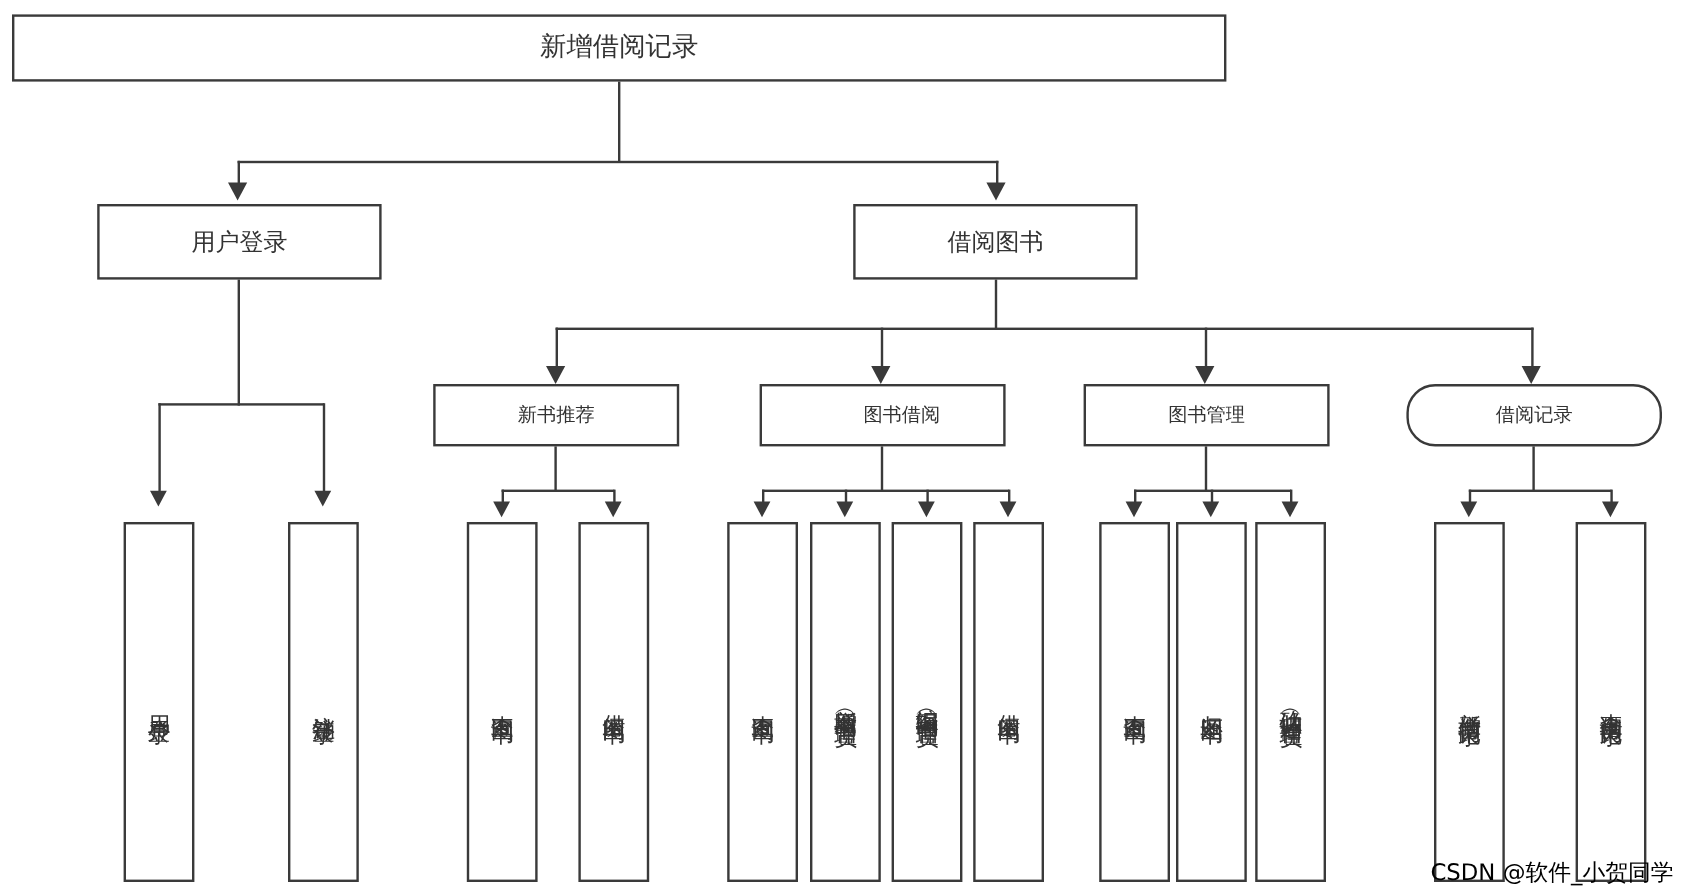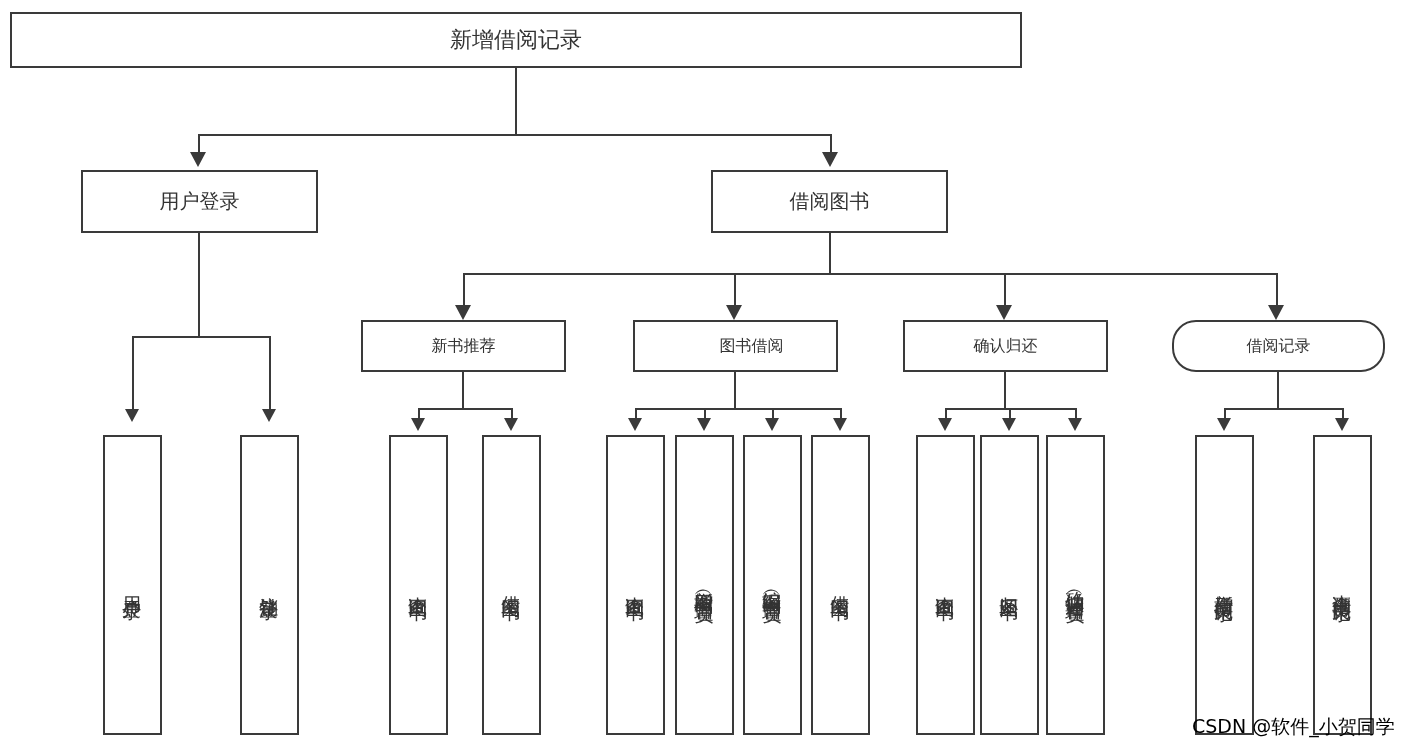--- a/index.html
+++ b/index.html
@@ -122,21 +122,21 @@
   <div class="conn vline" style="left:1276px; top:273px; height:35px;"></div>
   <div class="arrow" style="left:1268px; top:305px;"></div>
 
   <div class="node level3" style="left:361px; top:320px; width:205px; height:52px;">
     <span class="label">新书推荐</span>
   </div>
   <div class="node level3" style="left:633px; top:320px; width:205px; height:52px;padding-left:32px;">
     <span class="label">图书借阅</span>
   </div>
   <div class="node level3" style="left:903px; top:320px; width:205px; height:52px;">
-    <span class="label">确认归还</span>
+    <span class="label">图书管理</span>
   </div>
   <div class="node level3" style="left:1172px; top:320px; width:213px; height:52px;border-radius:24px;">
     <span class="label">借阅记录</span>
   </div>
 
   <div class="conn vline" style="left:462px; top:372px; height:38px;"></div>
   <div class="conn hline" style="left:418px; top:408px; width:94px;"></div>
   <div class="conn vline" style="left:418px; top:408px; height:12px;"></div>
   <div class="arrow small" style="left:411px; top:418px;"></div>
   <div class="conn vline" style="left:511px; top:408px; height:12px;"></div>

